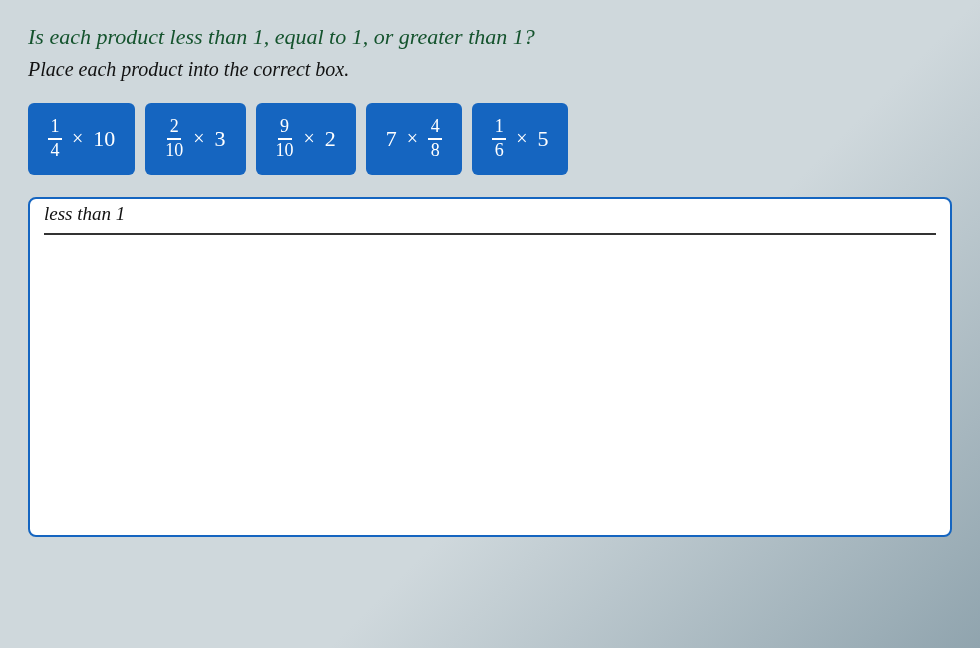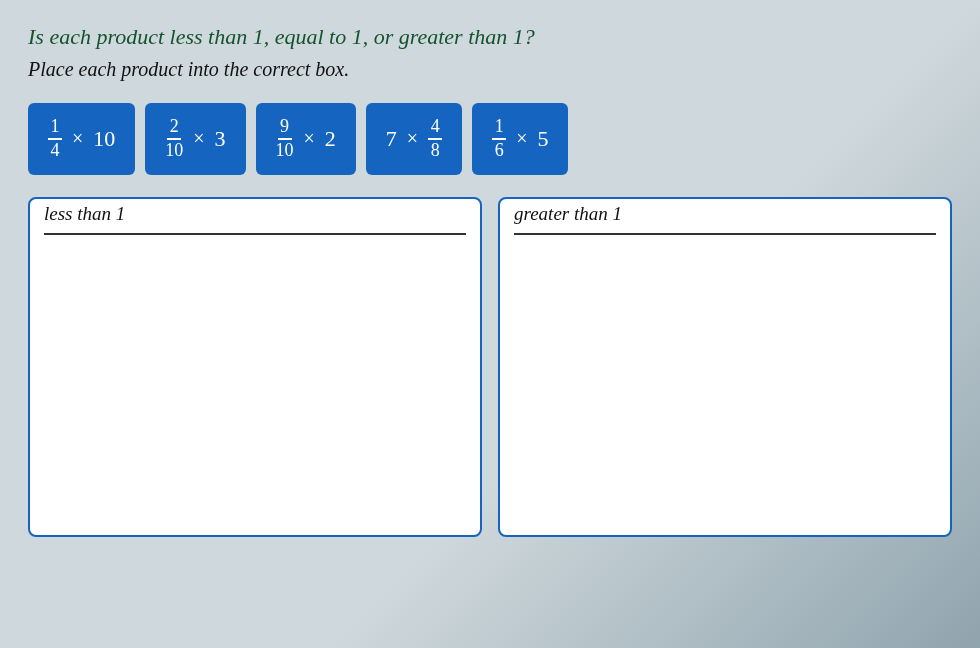--- a/index.html
+++ b/index.html
@@ -178,20 +178,16 @@
   </div>
 
   <div class="boxes-row">
 
     <div class="drop-box">
       <div class="drop-box-label">less than 1</div>
       <hr class="drop-box-divider">
     </div>
 
 
-    <div class="drop-box">
-      <div class="drop-box-label">greater than 1</div>
-      <hr class="drop-box-divider">
-    </div>
 
   </div>
 
 </div>
 
 </body></html>

